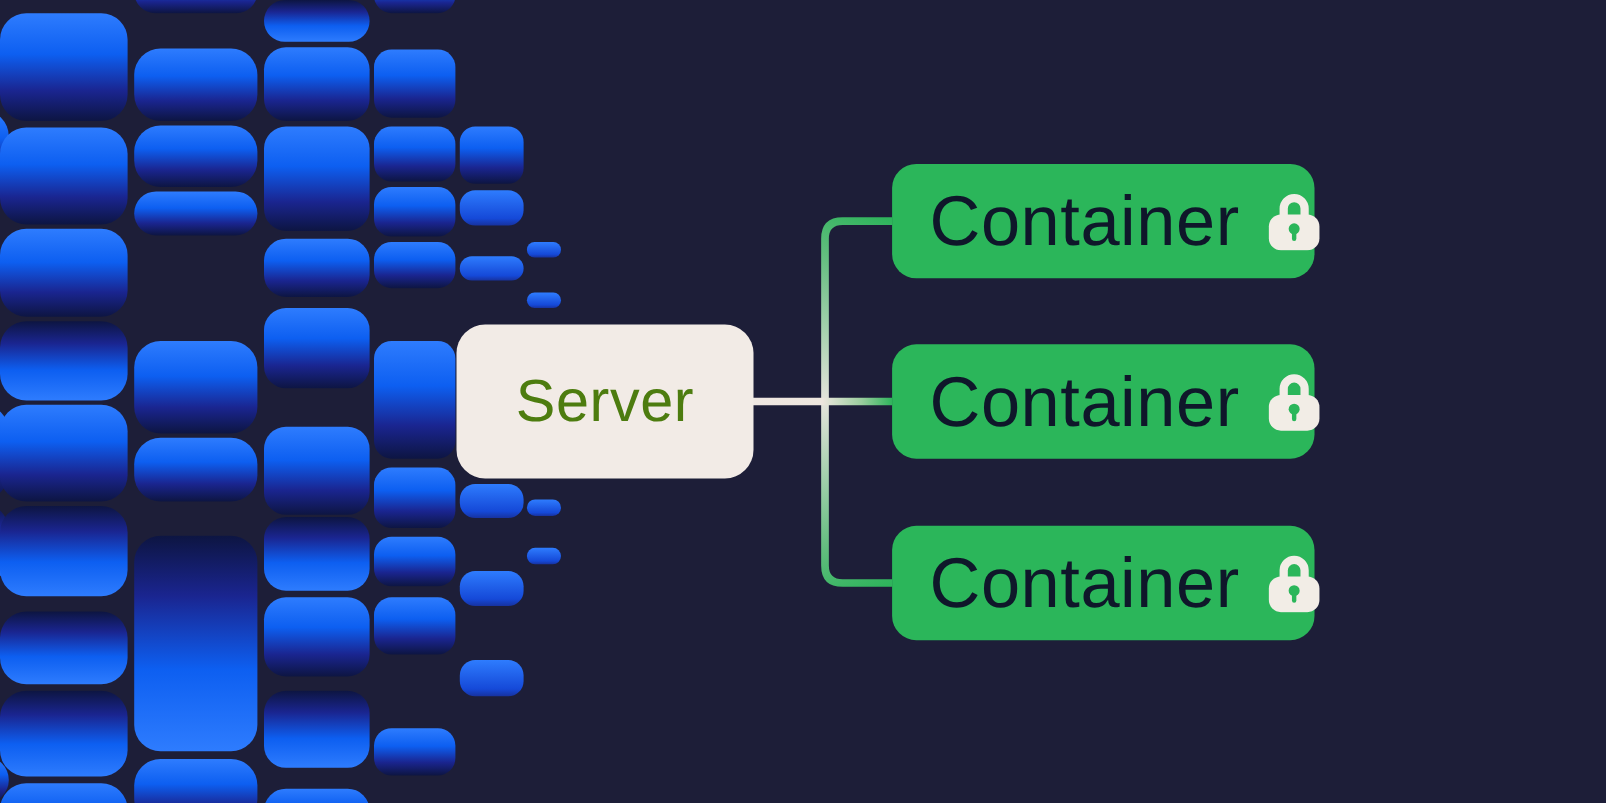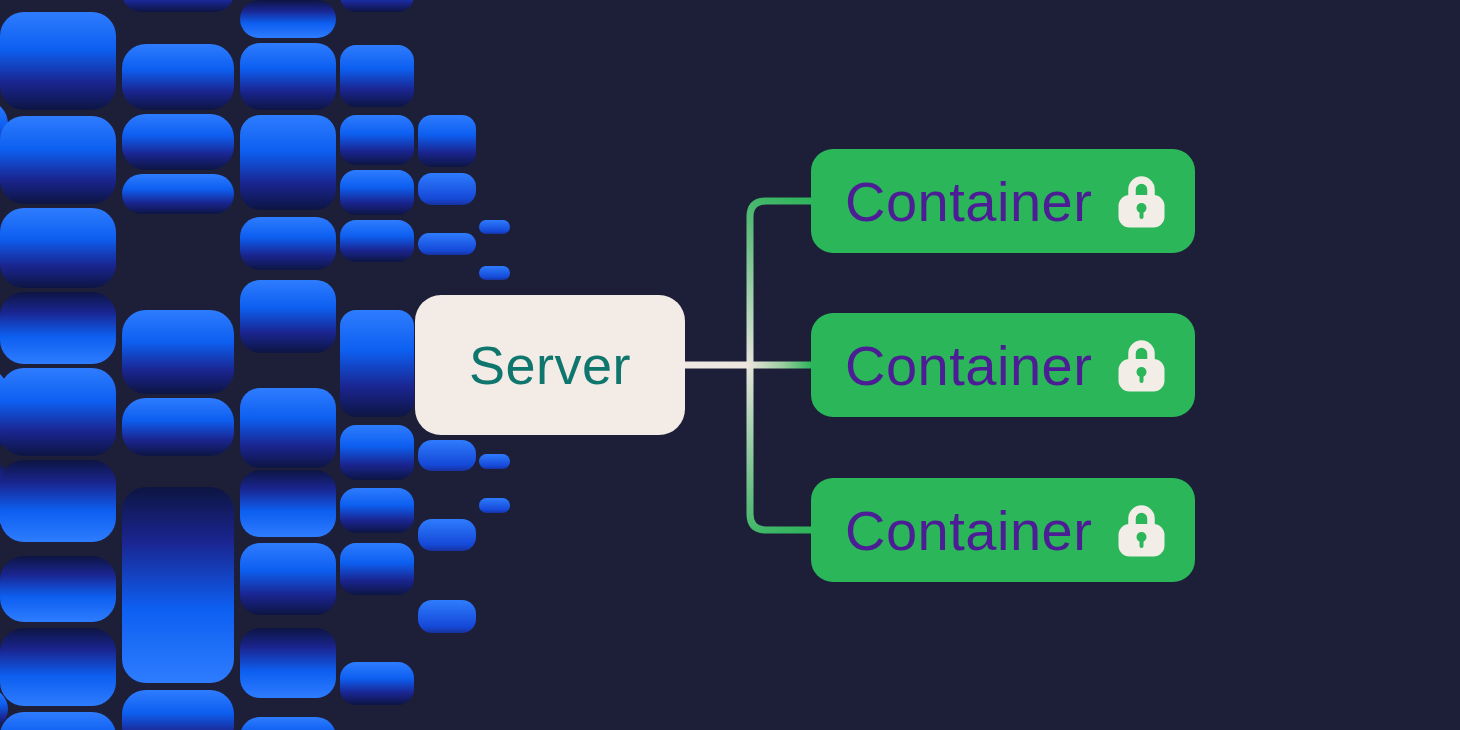--- a/index.html
+++ b/index.html
@@ -11,27 +11,27 @@
   .blk{position:absolute;}
   .blk-down{background:linear-gradient(180deg,#2E7CFE 0%,#0D5FF1 38%,#1A2590 72%,#0D1542 100%);}
   .blk-up{background:linear-gradient(0deg,#2E7CFE 0%,#0D5FF1 38%,#1A2590 72%,#0D1542 100%);}
   .blk-flat{background:linear-gradient(180deg,#2E7CFE 0%,#1549D8 80%,#17329F 100%);}
   .connectors{position:absolute;left:0;top:0;}
   .node{position:absolute;display:flex;align-items:center;}
   .server-node{
     left:415px;top:295px;width:270px;height:140px;
     background:#F2EBE6;border-radius:26px;justify-content:center;
   }
-  .server-label{font-size:54px;font-weight:500;color:#0f766e;letter-spacing:.5px;}
+  .server-label{font-size:54px;font-weight:500;color:#4d7c0f;letter-spacing:.5px;}
   .container-node{
     left:811px;width:384px;height:104px;background:#2BB65A;border-radius:22px;
     padding-left:34px;box-sizing:border-box;
   }
   .cn1{top:149px}.cn2{top:313px}.cn3{top:478px}
-  .container-label{font-size:56px;font-weight:500;color:#4c1d95;letter-spacing:.5px;}
+  .container-label{font-size:64px;font-weight:500;color:#0f172a;letter-spacing:.5px;}
   .lock{width:55px;height:54px;margin-left:22px;flex:none;}
 </style>
 </head>
 <body>
 
 <div class="stage">
 
   <div class="decor">
       <div class="blk blk-down" style="left: -108px; top: 100px; width: 116px; height: 68px; border-radius: 24px;"></div>
       <div class="blk blk-down" style="left: -108px; top: 368px; width: 116px; height: 86px; border-radius: 24px;"></div>

